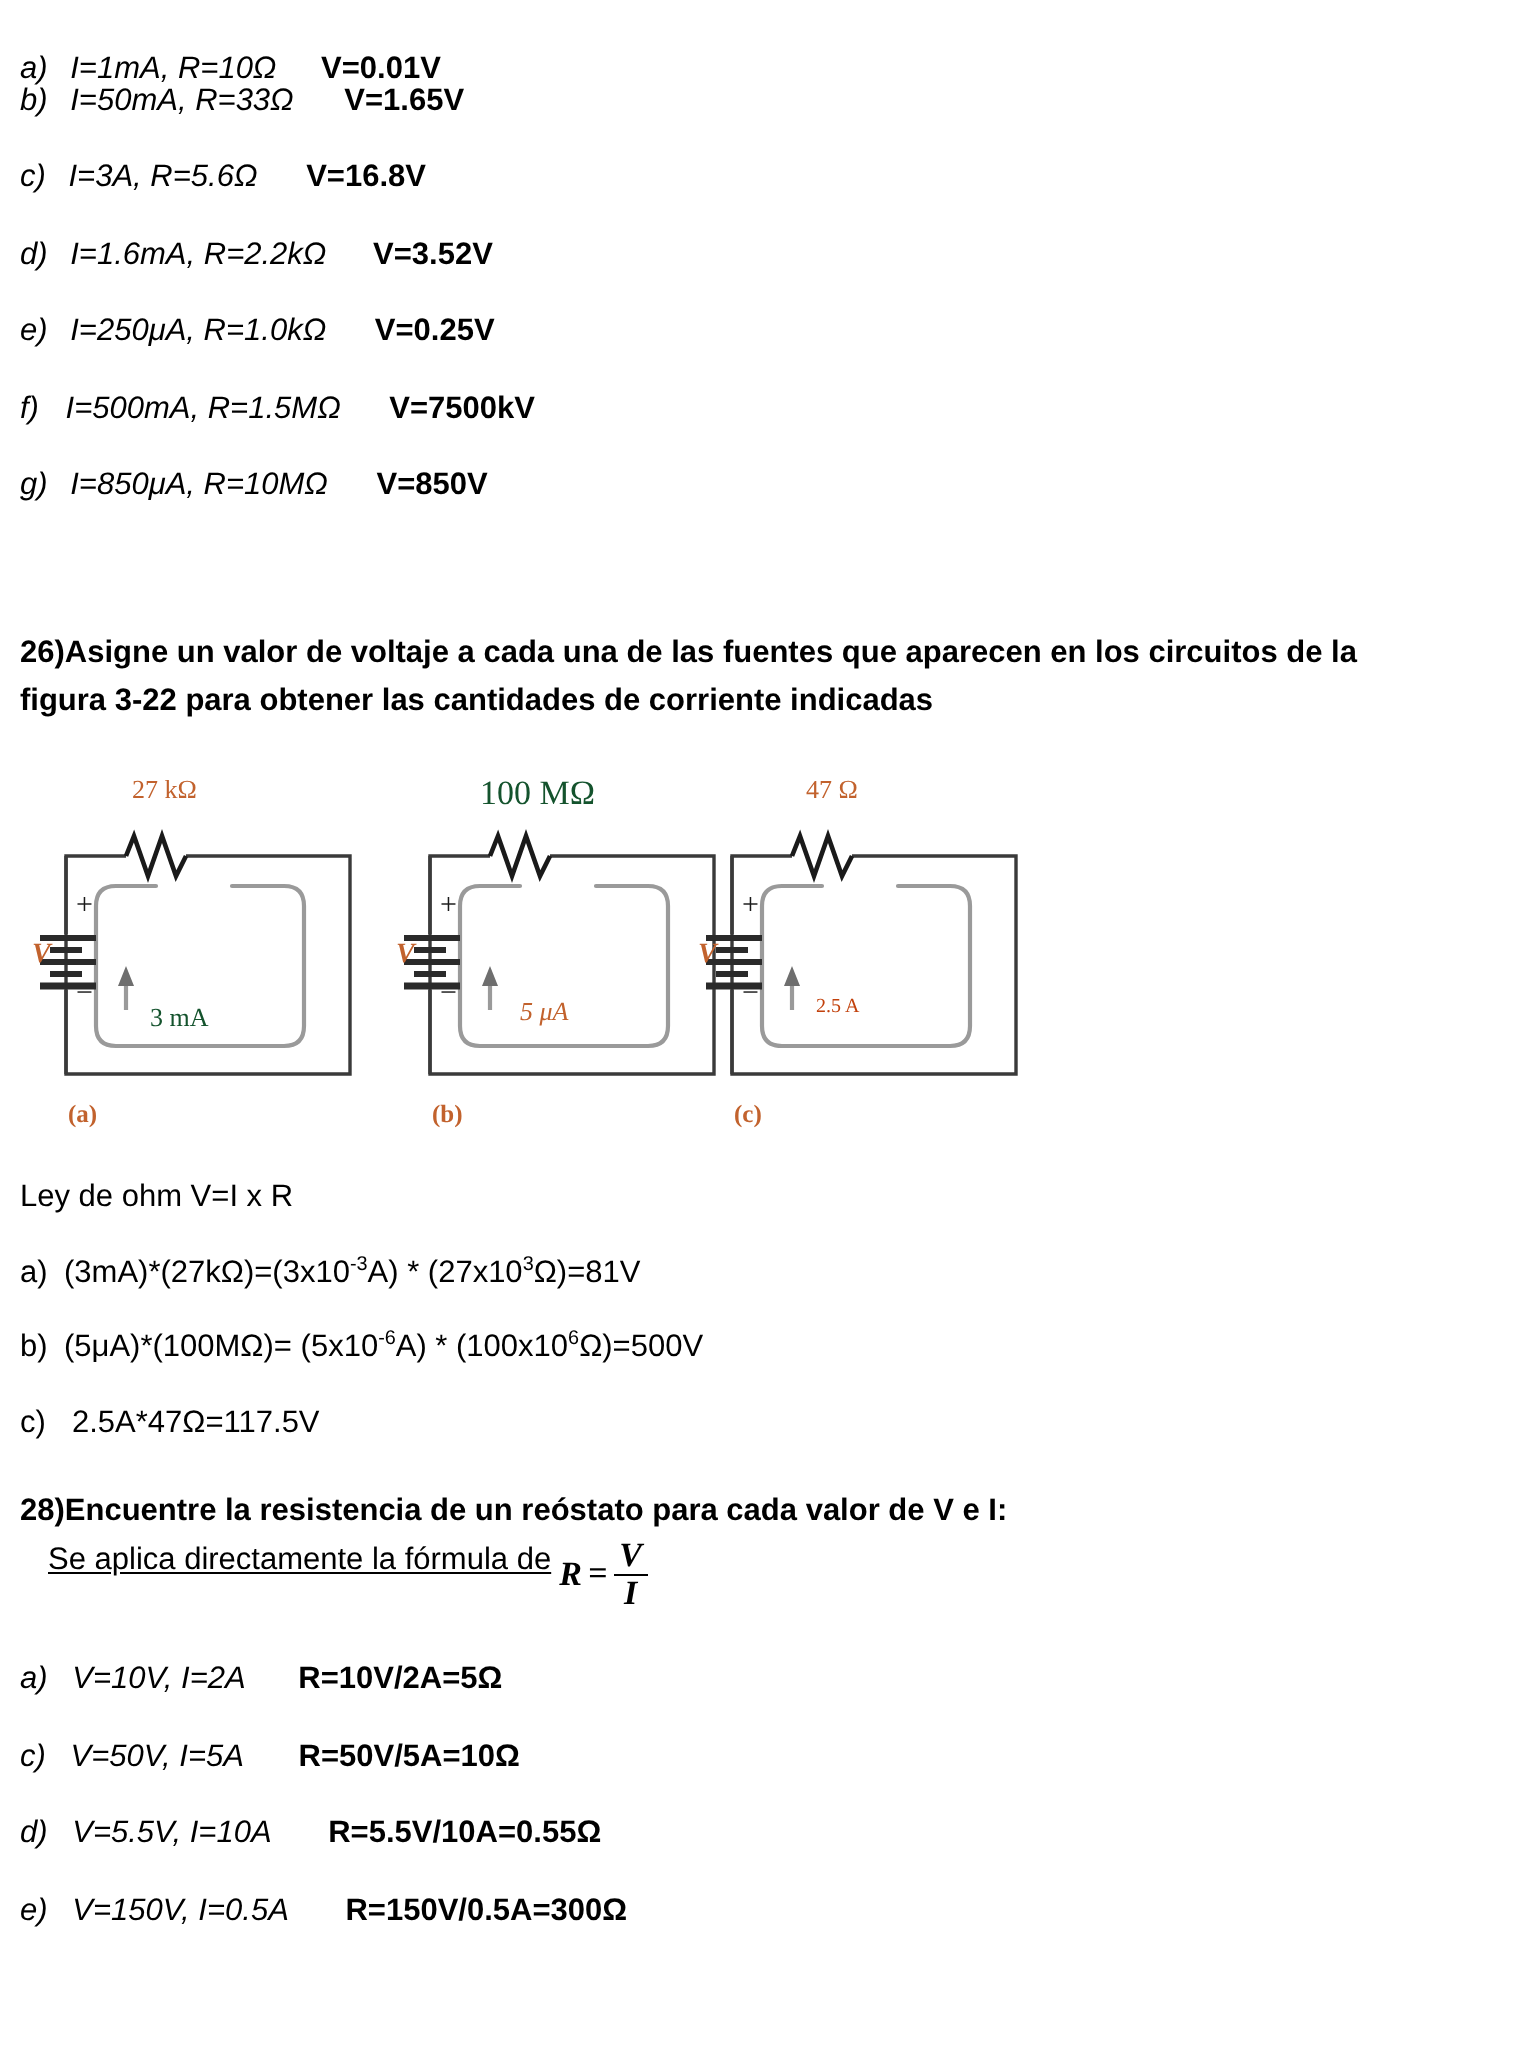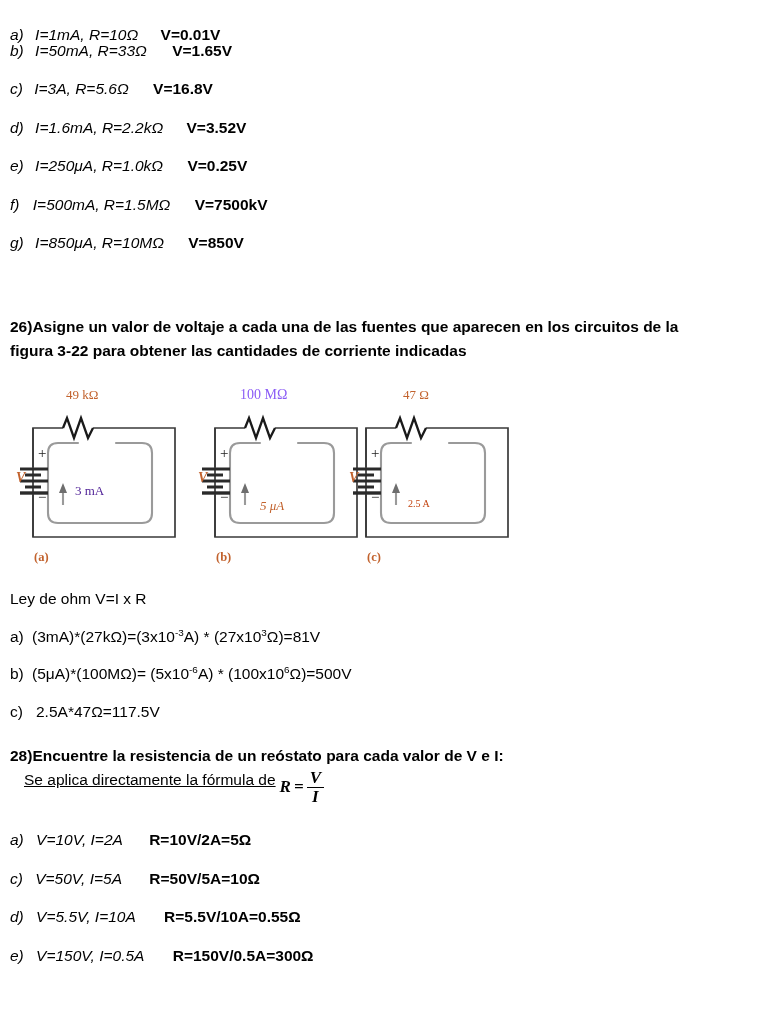--- a/index.html
+++ b/index.html
@@ -191,32 +191,32 @@
           <line x1="-2" y1="84" x2="28" y2="84" stroke="#2a2a2a" stroke-width="3.0"></line>
           <line x1="5" y1="90" x2="21" y2="90" stroke="#2a2a2a" stroke-width="3.0"></line>
           <line x1="-2" y1="96" x2="28" y2="96" stroke="#2a2a2a" stroke-width="3.0"></line>
           <line x1="5" y1="102" x2="21" y2="102" stroke="#2a2a2a" stroke-width="3.0"></line>
           <line x1="-2" y1="108" x2="28" y2="108" stroke="#2a2a2a" stroke-width="3.4"></line>
           <line x1="13" y1="110" x2="13" y2="152" stroke="#3a3a3a" stroke-width="1.7"></line>
         </g>
       </svg>
 
       <div style="position:absolute; left:46px; top:2px; font-family:'Liberation Serif',serif;
-                  font-size:13px; color:#C2622D;">49 kΩ</div>
+                  font-size:13px; color:#C2622D;">27 kΩ</div>
 
       <div style="position:absolute; left:-4px; top:85px; font-family:'Liberation Serif',serif;
                   font-weight:bold; font-style:italic; font-size:14px; color:#C2622D;">V</div>
 
       <div style="position:absolute; left:18px; top:60px; font-family:'Liberation Serif',serif;
                   font-size:15px; color:#1a1a1a;">+</div>
       <div style="position:absolute; left:18px; top:104px; font-family:'Liberation Serif',serif;
                   font-size:15px; color:#1a1a1a;">−</div>
 
-      <div style="position:absolute; left:55px; top:98px; font-family:'Liberation Serif',serif;
-                  font-size:13px; color:#4c1d95;">3 mA</div>
+      <div style="position:absolute; left:55px; top:116px; font-family:'Liberation Serif',serif;
+                  font-size:13px; color:#14532d;">3 mA</div>
       <div class="sub-label">(a)</div>
     </div>
 
     <div class="circuit c-b">
       <svg width="175" height="165" viewBox="0 0 175 165" xmlns="http://www.w3.org/2000/svg">
         <path d="M 58 58 L 38 58 Q 28 58 28 68 L 28 128 Q 28 138 38 138 L 122 138 Q 132 138 132 128 L 132 68 Q 132 58 122 58 L 96 58" fill="none" stroke="#9a9a9a" stroke-width="2.1" stroke-linecap="round"></path>
         <path d="M 43 120 L 43 104" fill="none" stroke="#9a9a9a" stroke-width="2.1"></path>
         <polygon points="43,98 39,108 47,108" fill="#6e6e6e"></polygon>
         <path d="M 43 43 L 13 43 L 13 152 L 155 152 L 155 43 L 73 43" fill="none" stroke="#3a3a3a" stroke-width="1.7"></path>
         <polyline points="43,43 47,33 54,53 61,33 68,53 73,43" fill="none" stroke="#1a1a1a" stroke-width="2.3" stroke-linejoin="miter" stroke-linecap="butt"></polyline>
@@ -224,21 +224,21 @@
           <line x1="13" y1="43" x2="13" y2="82" stroke="#3a3a3a" stroke-width="1.7"></line>
           <line x1="-2" y1="84" x2="28" y2="84" stroke="#2a2a2a" stroke-width="3.0"></line>
           <line x1="5" y1="90" x2="21" y2="90" stroke="#2a2a2a" stroke-width="3.0"></line>
           <line x1="-2" y1="96" x2="28" y2="96" stroke="#2a2a2a" stroke-width="3.0"></line>
           <line x1="5" y1="102" x2="21" y2="102" stroke="#2a2a2a" stroke-width="3.0"></line>
           <line x1="-2" y1="108" x2="28" y2="108" stroke="#2a2a2a" stroke-width="3.4"></line>
           <line x1="13" y1="110" x2="13" y2="152" stroke="#3a3a3a" stroke-width="1.7"></line>
         </g>
       </svg>
       <div style="position:absolute; left:38px; top:2px; font-family:'Liberation Serif',serif;
-                  font-size:14px; color:#8b5cf6;">100 MΩ</div>
+                  font-size:17px; color:#14532d;">100 MΩ</div>
       <div style="position:absolute; left:-4px; top:85px; font-family:'Liberation Serif',serif;
                   font-weight:bold; font-style:italic; font-size:14px; color:#C2622D;">V</div>
       <div style="position:absolute; left:18px; top:60px; font-family:'Liberation Serif',serif;
                   font-size:15px; color:#1a1a1a;">+</div>
       <div style="position:absolute; left:18px; top:104px; font-family:'Liberation Serif',serif;
                   font-size:15px; color:#1a1a1a;">−</div>
       <div style="position:absolute; left:58px; top:113px; font-family:'Liberation Serif',serif;
                   font-style:italic; font-size:13px; color:#C2622D;">5 μA</div>
       <div class="sub-label">(b)</div>
     </div>

